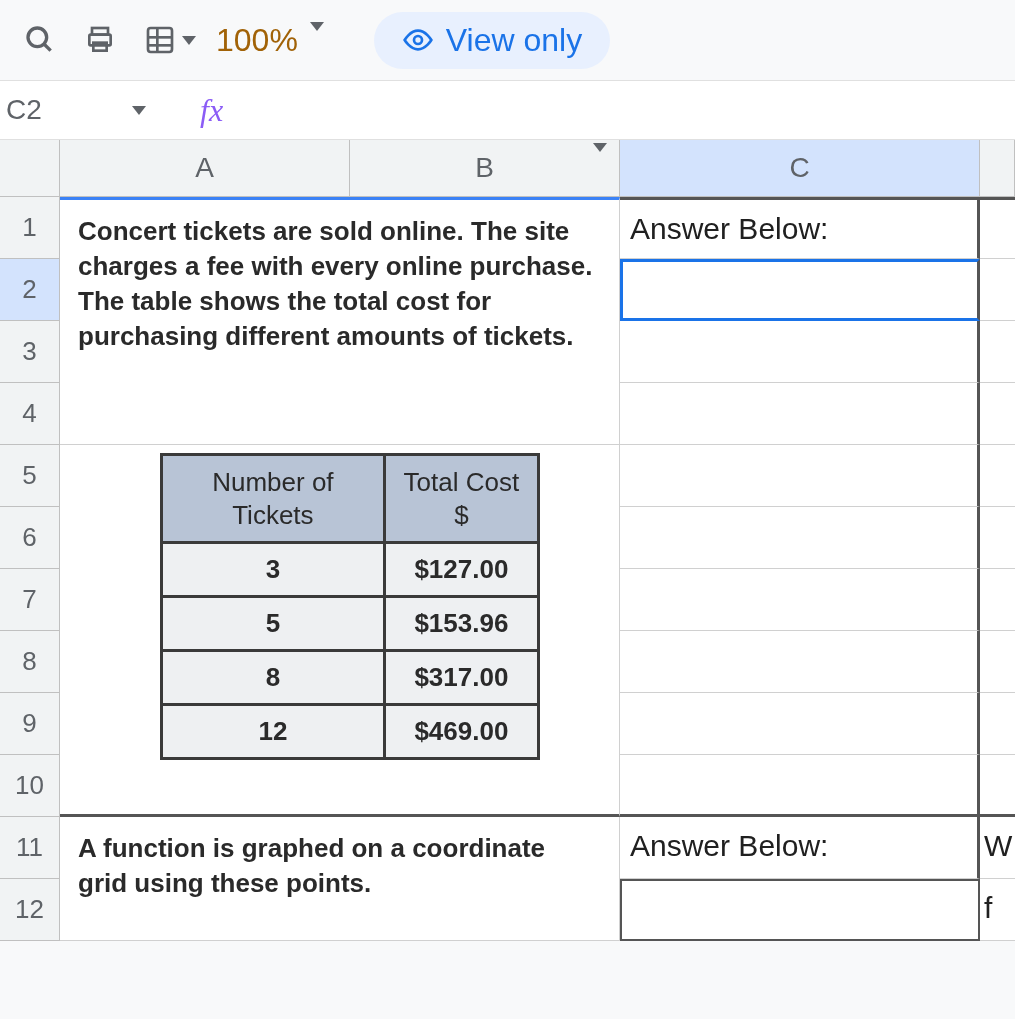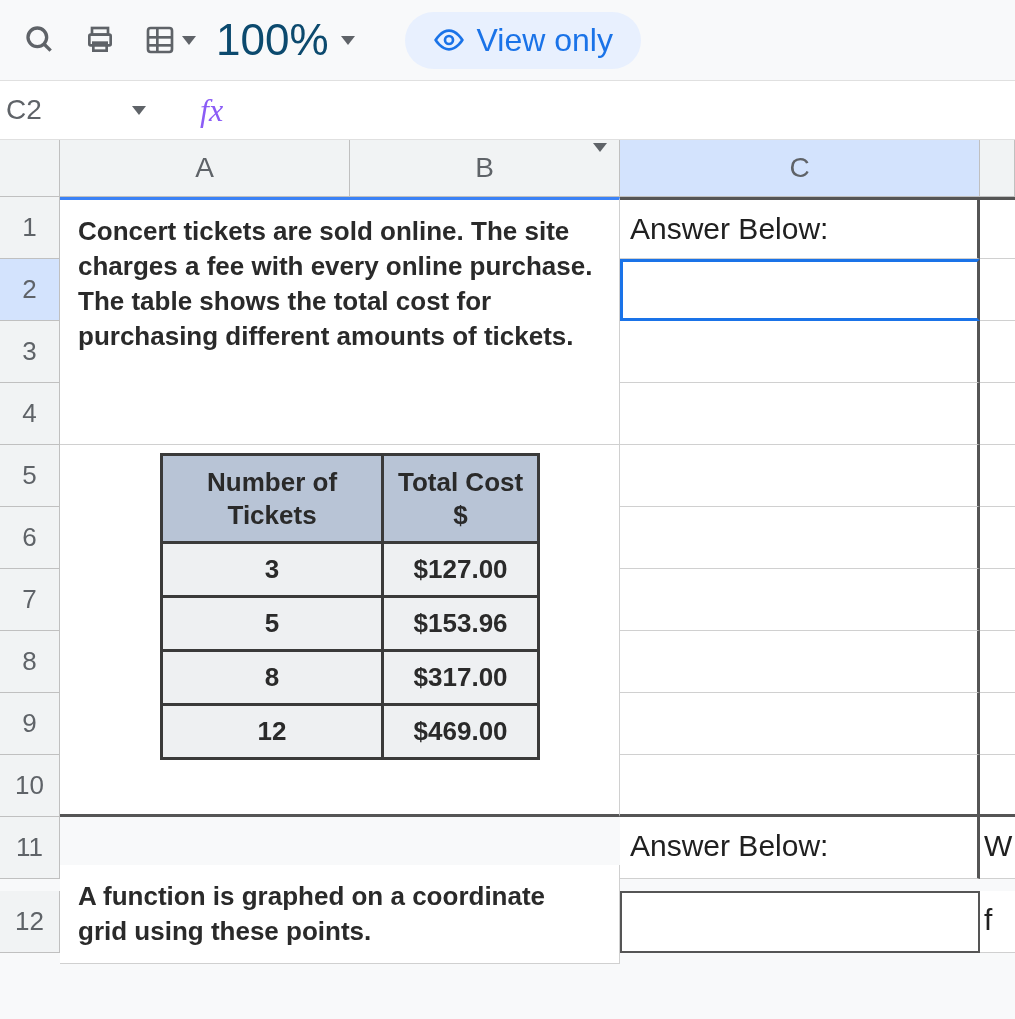--- a/index.html
+++ b/index.html
@@ -30,25 +30,25 @@
   }
   .toolbar-icon svg { width: 32px; height: 32px; }
   .icon-group { display: flex; align-items: center; gap: 2px; }
   .dropdown-caret {
     width: 0; height: 0;
     border-left: 7px solid transparent;
     border-right: 7px solid transparent;
     border-top: 9px solid #5f6368;
   }
   .zoom-level {
-    font-size: 44px;
-    color: #0c4a6e;
+    font-size: 32px;
+    color: #a16207;
     font-weight: 400;
     display: flex;
-    align-items: center;
+    align-items: flex-start;
     gap: 12px;
   }
   .view-only-badge {
     background: #e8f0fe;
     color: #1a73e8;
     border-radius: 32px;
     padding: 10px 28px;
     display: flex;
     align-items: center;
     gap: 12px;
@@ -171,40 +171,39 @@
     width: 380px;
   }
   .inner-table th, .inner-table td {
     border: 3px solid #3a3a3a;
     text-align: center;
     font-size: 26px;
     padding: 10px 8px;
   }
   .inner-table th {
     background: #b8c4d6;
-    font-weight: 700;
+    font-weight: 400;
     color: #2a2a2a;
     line-height: 1.25;
   }
   .inner-table td {
     background: #eef0f2;
     color: #2a2a2a;
     font-weight: 600;
   }
 
   .row-h { height: 62px; }
   .row-h1 { height: 62px; }
 
   .bottom-merged {
     grid-column: 2 / span 2;
     background: #fff;
     padding: 14px 18px;
     border-right: 1px solid #d0d0d0;
     border-bottom: 1px solid #d0d0d0;
-    margin-top: 48px;
   }
   .extra-col-top {
     border-top: 3px solid #555;
   }
   .col-d-sel { background:#fff; border-bottom:1px solid #d0d0d0; border-top:3px solid #555;}
   .col-d-norm { background:#fff; border-bottom:1px solid #d0d0d0;}
   .partial-text {
     font-size: 30px;
     color:#202020;
     padding: 12px 0 0 4px;

